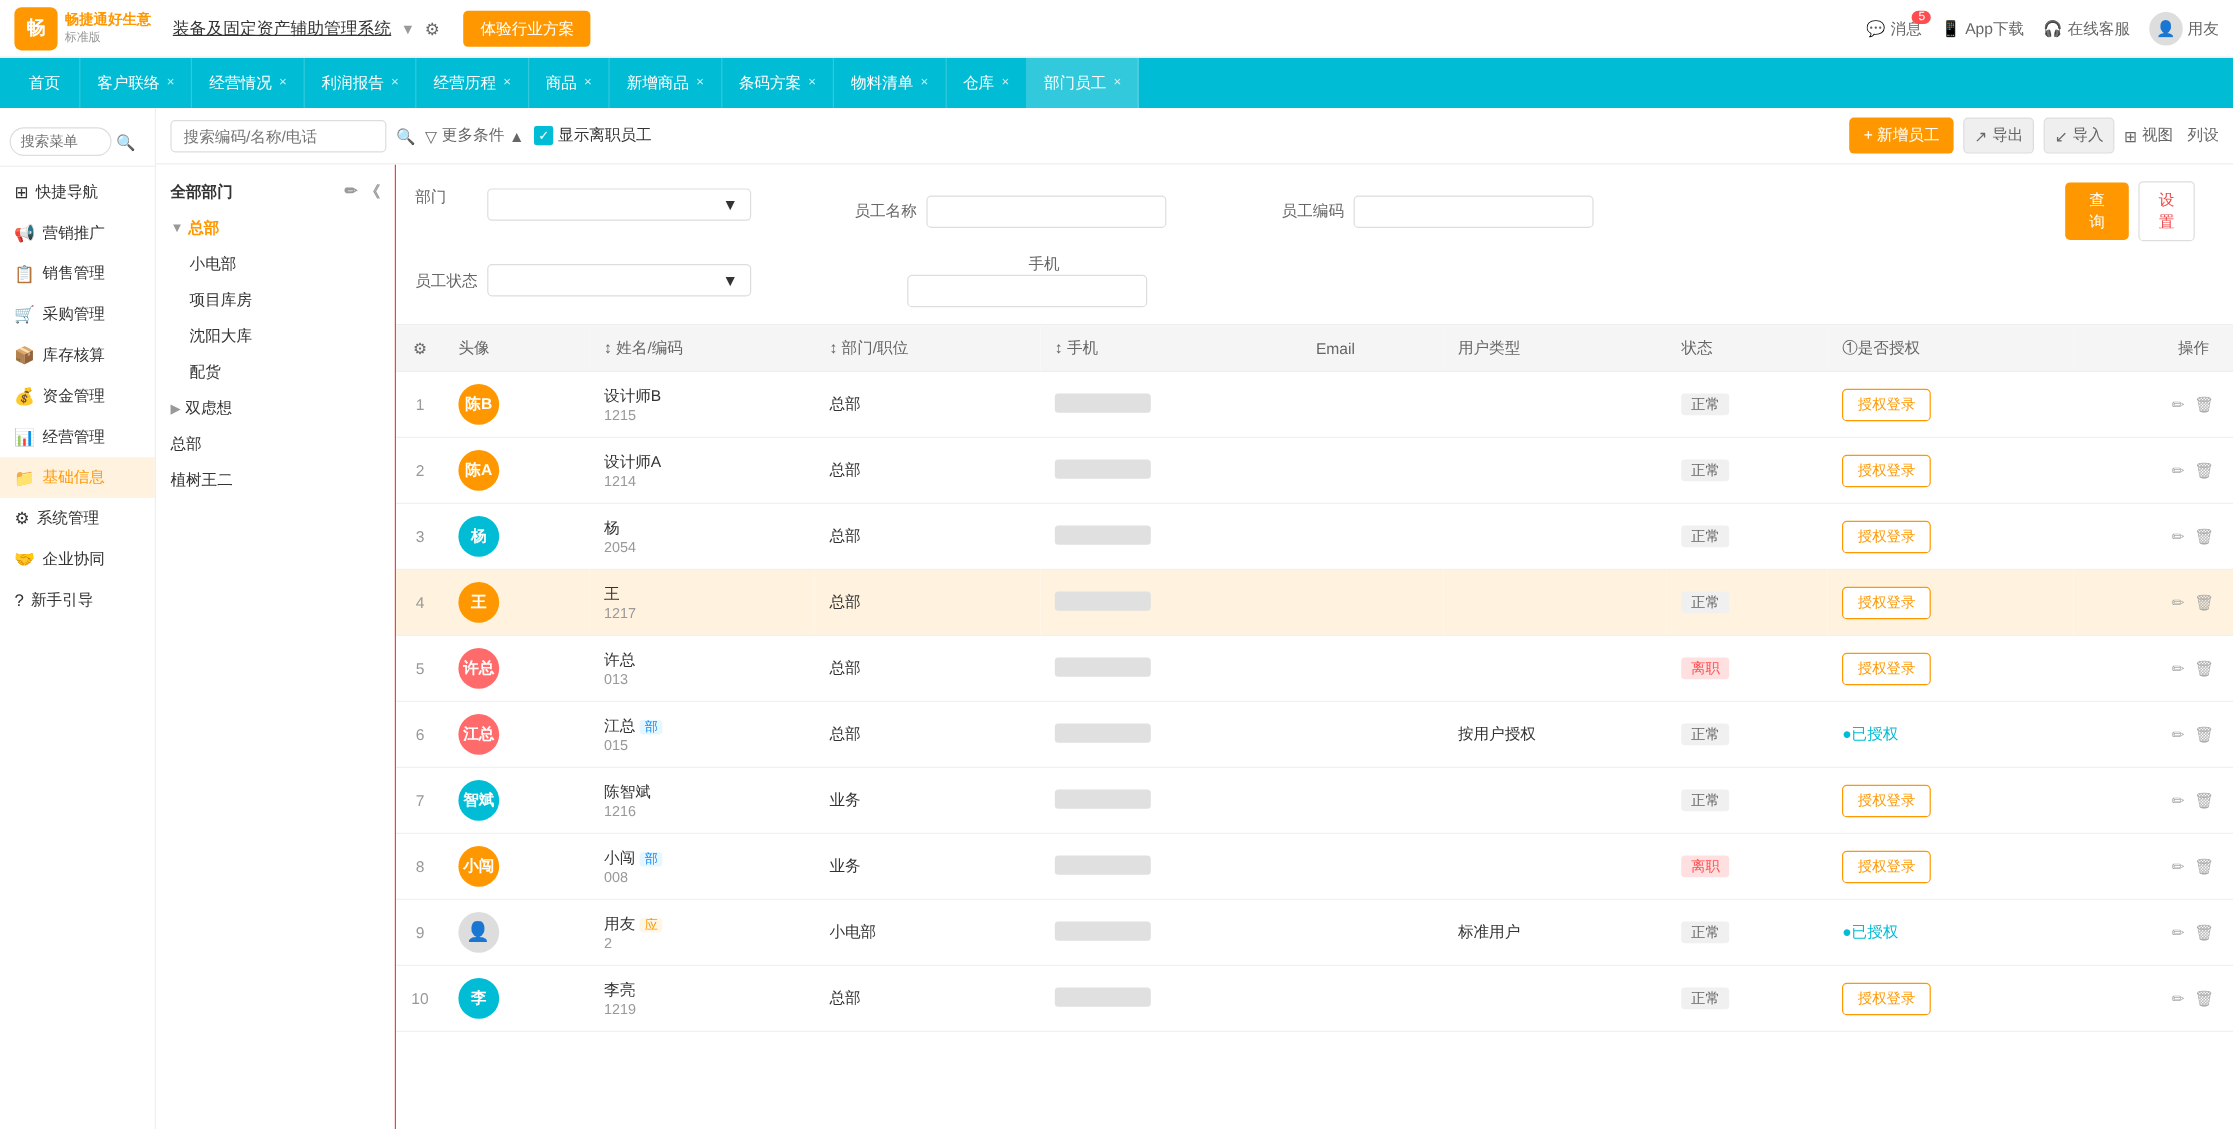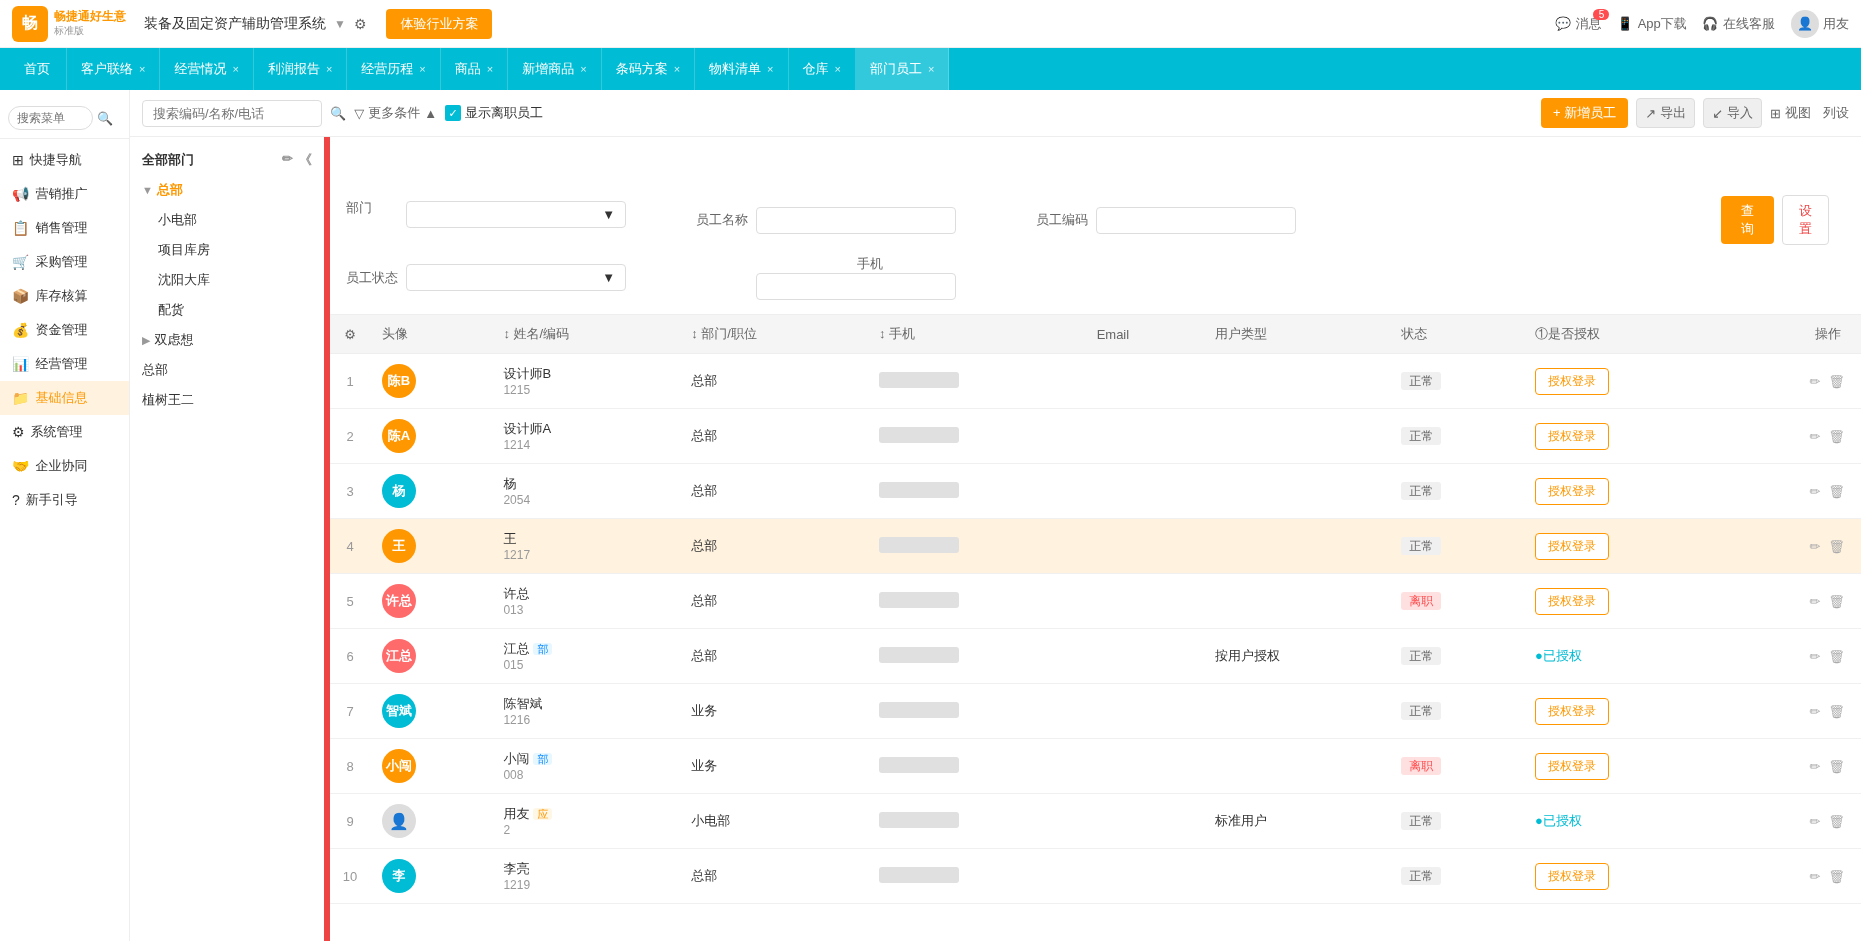--- a/index.html
+++ b/index.html
@@ -5,21 +5,21 @@
     * { margin: 0; padding: 0; box-sizing: border-box; }
     body { font-family: 'Microsoft YaHei', Arial, sans-serif; font-size: 13px; background: #f5f5f5; color: #333; width: 1861px; min-height: 941px; overflow-x: hidden; }
 
     
     .top-header { background: #fff; height: 48px; display: flex; align-items: center; padding: 0 12px; border-bottom: 1px solid #eee; position: relative; }
     .logo-area { display: flex; align-items: center; gap: 6px; width: 120px; }
     .logo-icon { width: 36px; height: 36px; background: #ff9800; border-radius: 6px; display: flex; align-items: center; justify-content: center; color: #fff; font-size: 16px; font-weight: bold; }
     .logo-text { font-size: 12px; color: #ff9800; font-weight: bold; line-height: 1.3; }
     .logo-sub { font-size: 10px; color: #999; }
     .system-title { flex: 1; display: flex; align-items: center; gap: 8px; padding-left: 12px; }
-    .system-title-text { font-size: 14px; color: #333; }
+    .system-title-text { font-size: 14px; color: #333; text-decoration: underline; }
     .system-title-arrow { color: #999; font-size: 12px; }
     .trial-btn { background: #ff9800; color: #fff; border: none; border-radius: 4px; padding: 6px 14px; font-size: 13px; cursor: pointer; margin-left: 12px; }
     .top-right { display: flex; align-items: center; gap: 16px; margin-left: auto; }
     .top-right-item { display: flex; align-items: center; gap: 4px; color: #666; font-size: 13px; cursor: pointer; position: relative; }
     .badge { background: #ff4d4f; color: #fff; border-radius: 10px; font-size: 10px; padding: 0 5px; position: absolute; top: -6px; right: -8px; min-width: 16px; text-align: center; }
     .avatar-circle { width: 28px; height: 28px; border-radius: 50%; background: #ddd; display: flex; align-items: center; justify-content: center; color: #999; }
 
     
     .nav-tabs { background: #00bcd4; height: 42px; display: flex; align-items: center; padding: 0 8px; gap: 0; }
     .nav-tab { padding: 0 14px; height: 42px; display: flex; align-items: center; color: #fff; font-size: 13px; cursor: pointer; border-right: 1px solid rgba(255,255,255,0.2); white-space: nowrap; }
@@ -48,21 +48,21 @@
     .filter-btn { display: flex; align-items: center; gap: 4px; color: #666; cursor: pointer; font-size: 13px; }
     .show-resigned-label { display: flex; align-items: center; gap: 4px; color: #333; font-size: 13px; }
     .checkbox-checked { width: 16px; height: 16px; background: #00bcd4; border-radius: 2px; display: flex; align-items: center; justify-content: center; color: #fff; font-size: 11px; }
     .sub-header-right { margin-left: auto; display: flex; align-items: center; gap: 8px; }
     .add-employee-btn { background: #ff9800; color: #fff; border: none; border-radius: 4px; padding: 6px 12px; font-size: 13px; cursor: pointer; }
     .action-btn { display: flex; align-items: center; gap: 4px; color: #666; cursor: pointer; font-size: 13px; padding: 5px 8px; border: 1px solid #ddd; border-radius: 4px; }
     .action-btn-plain { display: flex; align-items: center; gap: 4px; color: #666; cursor: pointer; font-size: 13px; }
 
     
     .page-body { display: flex; flex: 1; overflow: hidden; }
-    .dept-panel { width: 200px; background: #fff; border-right: 6px solid #ef4444; padding: 8px 0; flex-shrink: 0; overflow-y: auto; }
+    .dept-panel { width: 200px; background: #fff; border-right: 1px solid #ef4444; padding: 8px 0; flex-shrink: 0; overflow-y: auto; }
     .dept-panel-header { display: flex; align-items: center; justify-content: space-between; padding: 6px 12px; font-size: 13px; font-weight: bold; color: #333; }
     .dept-panel-header .icons { display: flex; gap: 6px; color: #999; }
     .dept-tree-item { padding: 6px 12px; cursor: pointer; display: flex; align-items: center; gap: 4px; font-size: 13px; color: #333; }
     .dept-tree-child { padding-left: 28px; }
     .dept-arrow { color: #999; font-size: 11px; }
 
     
     .right-content { flex: 1; display: flex; flex-direction: column; overflow: hidden; background: #f5f5f5; }
 
     
@@ -284,21 +284,21 @@
           <span>总部</span>
         </div>
         <div class="dept-tree-item">
           <span>植树王二</span>
         </div>
       </div>
 
       <div class="right-content">
 
         <div style="background:#fff;padding:14px 16px;border-bottom:1px solid #eee;position:relative;">
-          <div style="display:grid;grid-template-columns:340px 340px 1fr 120px;gap:0;margin-bottom:10px;margin-top:44px;">
+          <div style="display:grid;grid-template-columns:340px 340px 1fr 120px;gap:16px;margin-bottom:10px;">
             <div class="form-group" style="display:flex;align-items:center;">
               <span class="form-group" style="width:60px;text-align:right;padding-right:8px;color:#666;font-size:13px;">部门</span>
               <div style="width:220px;border:1px solid #ddd;border-radius:4px;padding:5px 10px;font-size:13px;display:flex;align-items:center;justify-content:space-between;cursor:pointer;background:#fff;">
                 <span></span>
                 <span>▼</span>
               </div>
             </div>
             <div style="display:flex;align-items:center;">
               <span style="width:70px;text-align:right;padding-right:8px;color:#666;font-size:13px;">员工名称</span>
               <input style="width: 200px; border: 1px solid rgb(221, 221, 221); border-radius: 4px; padding: 5px 10px; font-size: 13px;">

